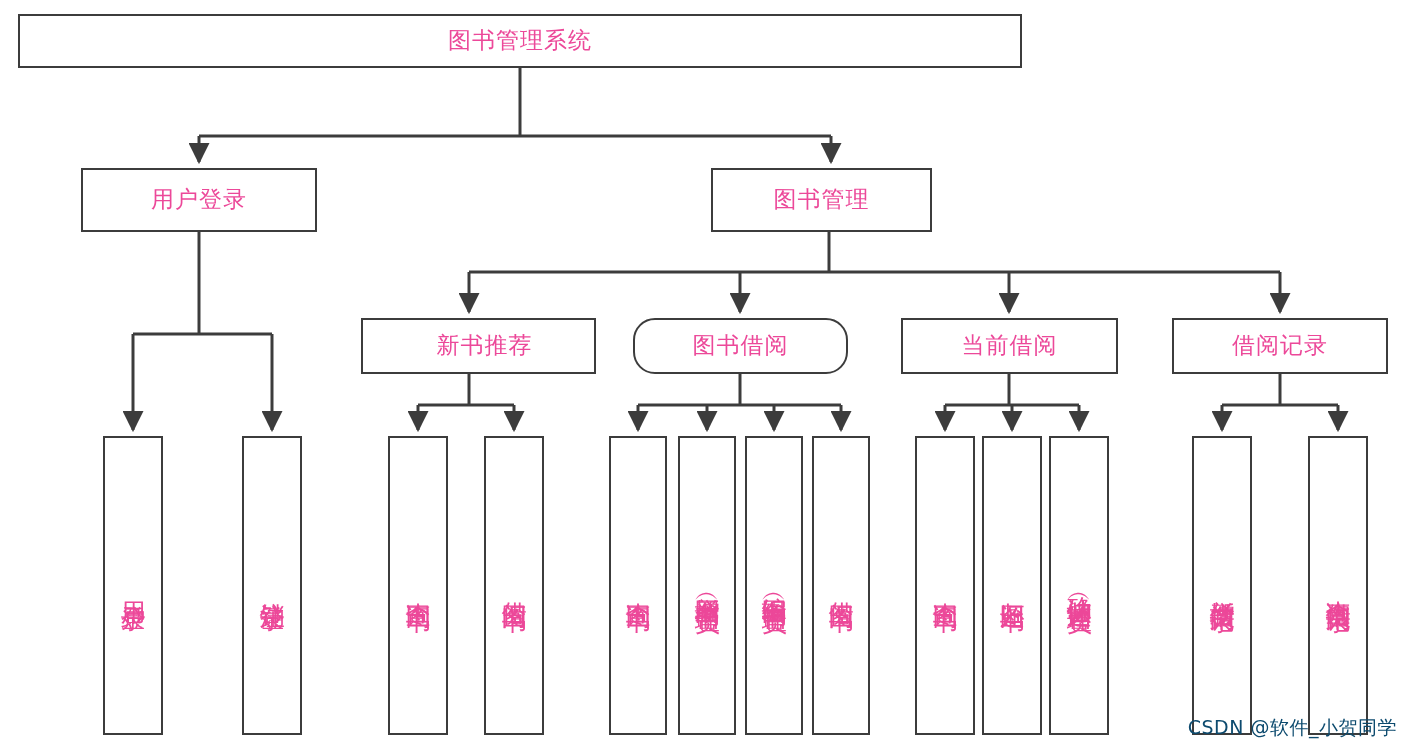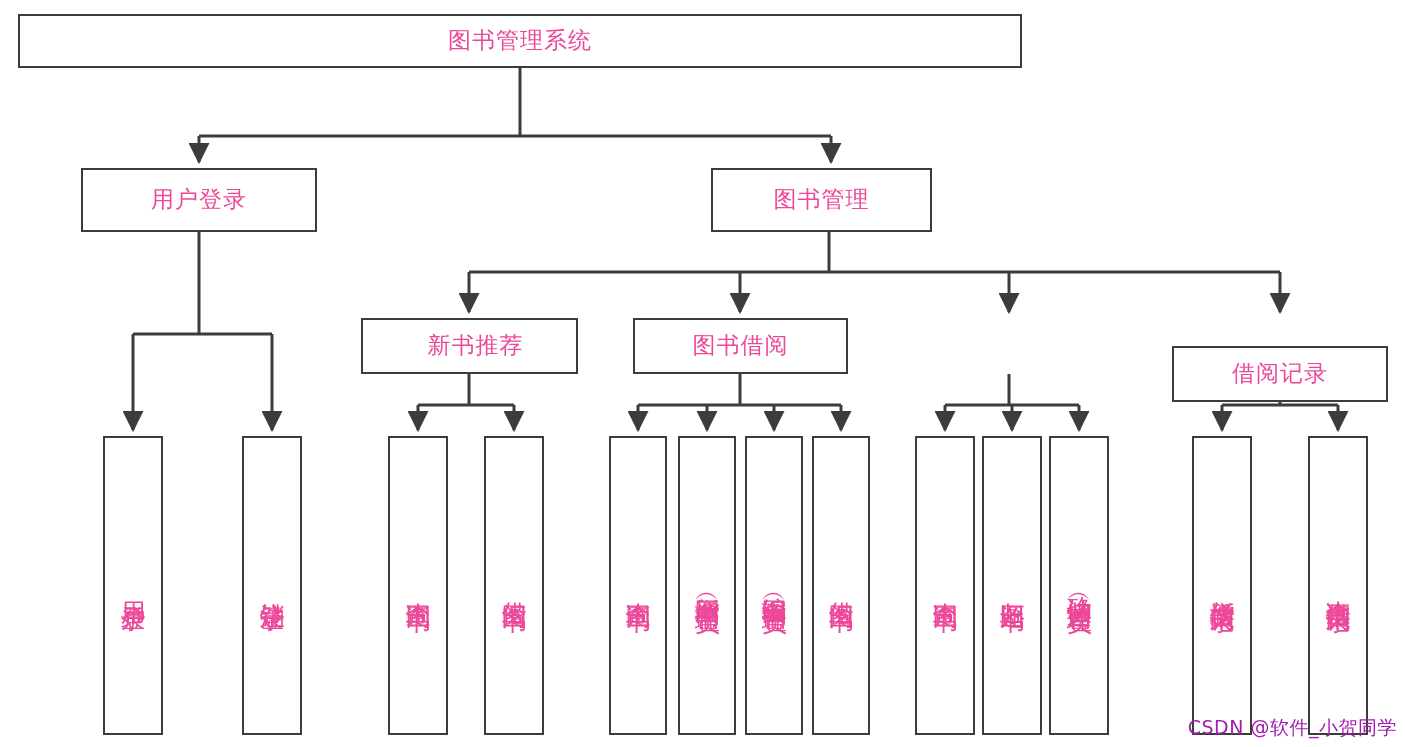--- a/index.html
+++ b/index.html
@@ -55,21 +55,21 @@
     top: 0;
     width: 1405px;
     height: 747px;
     pointer-events: none;
   }
   .watermark {
     position: absolute;
     right: 8px;
     bottom: 6px;
     font-size: 19px;
-    color: #a21caf;
+    color: #0c4a6e;
     letter-spacing: 0.5px;
     white-space: nowrap;
   }
 </style>
 </head>
 <body>
 
 <div id="canvas">
 
   <svg class="wires" viewBox="0 0 1405 747" xmlns="http://www.w3.org/2000/svg">
@@ -126,27 +126,30 @@
     <span class="label">图书管理系统</span>
   </div>
 
   <div class="node horiz" style="left: 81px; top: 168px; width: 236px; height: 64px;">
     <span class="label">用户登录</span>
   </div>
   <div class="node horiz" style="left: 711px; top: 168px; width: 221px; height: 64px;">
     <span class="label">图书管理</span>
   </div>
 
-  <div class="node horiz" style="left: 361px; top: 318px; width: 217px; height: 56px; padding-left: 12px;">
+  <div class="node horiz" style="left: 361px; top: 318px; width: 235px; height: 56px; padding-left: 12px;">
     <span class="label">新书推荐</span>
   </div>
-  <div class="node horiz" style="left: 633px; top: 318px; width: 215px; height: 56px;">
+  <div class="node horiz" style="left: 633px; top: 318px; width: 215px; height: 56px; border-radius: 22px;">
     <span class="label">图书借阅</span>
   </div>
-  <div class="node horiz" style="left: 1172px; top: 318px; width: 216px; height: 56px; margin-top: 28px;">
+  <div class="node horiz" style="left: 901px; top: 318px; width: 217px; height: 56px;">
+    <span class="label">当前借阅</span>
+  </div>
+  <div class="node horiz" style="left: 1172px; top: 318px; width: 216px; height: 56px;">
     <span class="label">借阅记录</span>
   </div>
 
   <div class="node vert" style="left: 103px; top: 436px; width: 60px; height: 299px;">
     <span class="label">用户登录</span>
   </div>
   <div class="node vert" style="left: 242px; top: 436px; width: 60px; height: 299px;">
     <span class="label">注销登录</span>
   </div>
   <div class="node vert" style="left: 388px; top: 436px; width: 60px; height: 299px;">

